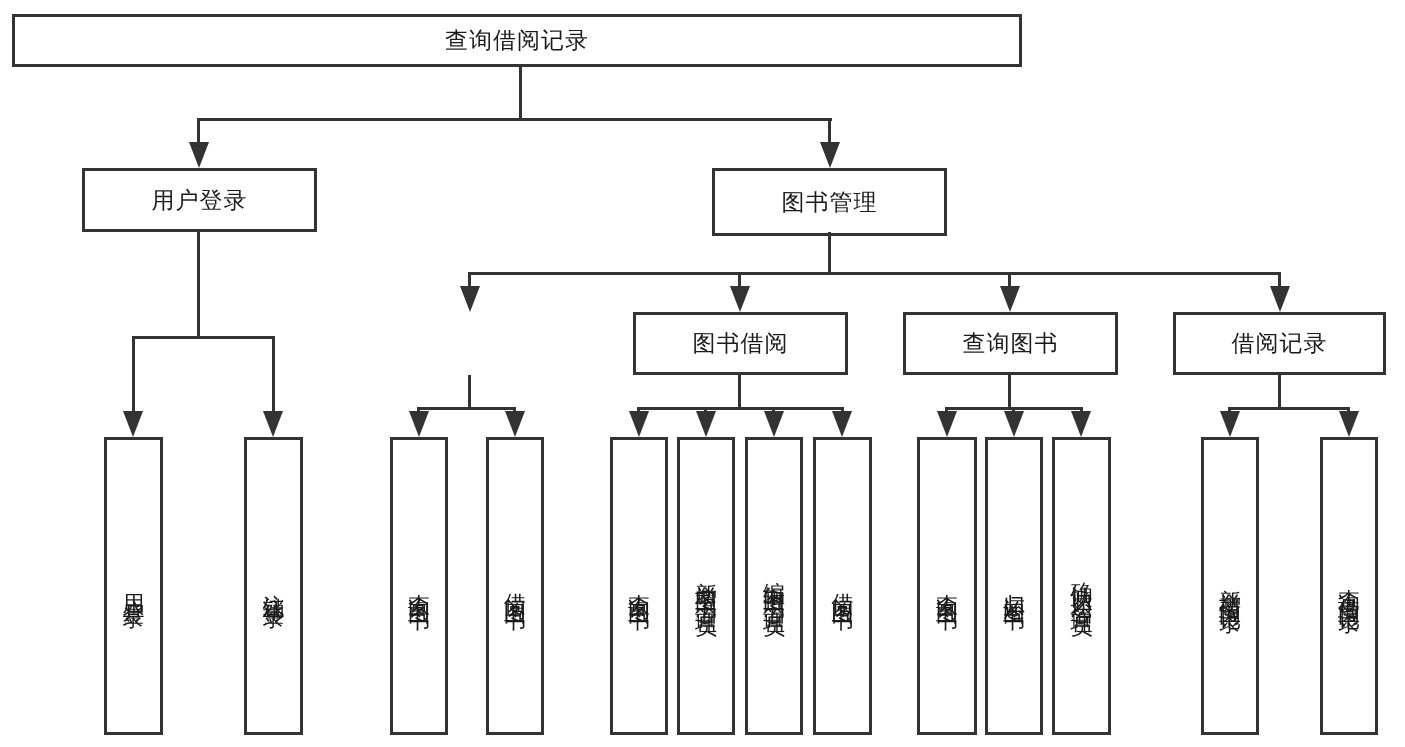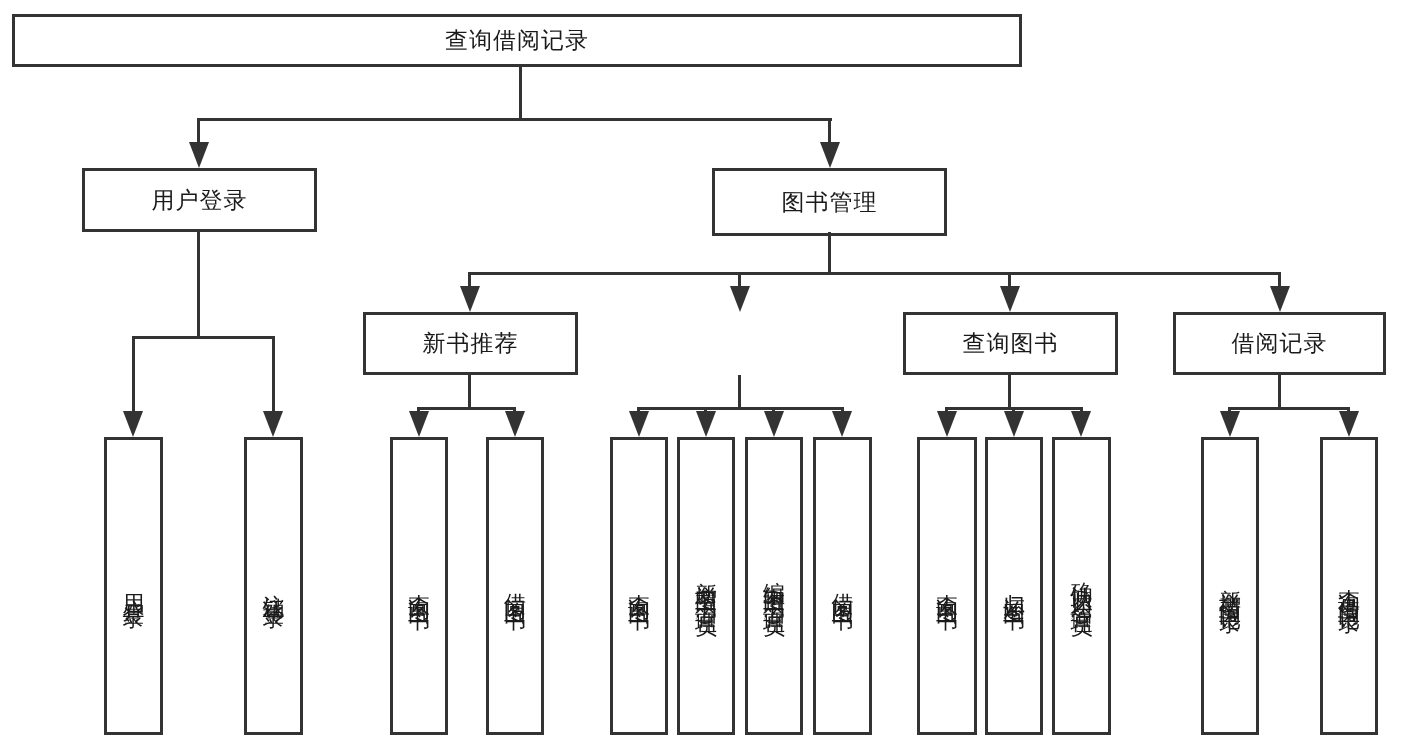--- a/index.html
+++ b/index.html
@@ -71,22 +71,22 @@
   <div class="hline" style="left:468px; top:272px; width:813px;"></div>
   <div class="vline" style="left:468px; top:272px; height:18px;"></div>
   <div class="head" style="left:460px; top:286px;"></div>
   <div class="vline" style="left:738px; top:272px; height:18px;"></div>
   <div class="head" style="left:730px; top:286px;"></div>
   <div class="vline" style="left:1008px; top:272px; height:18px;"></div>
   <div class="head" style="left:1000px; top:286px;"></div>
   <div class="vline" style="left:1278px; top:272px; height:18px;"></div>
   <div class="head" style="left:1270px; top:286px;"></div>
 
-  <div class="hbox" style="left:363px; top:312px; width:215px; height:63px;">
-    <span>新书推荐</span>
+  <div class="hbox" style="left:633px; top:312px; width:215px; height:63px;">
+    <span>图书借阅</span>
   </div>
   <div class="hbox" style="left:903px; top:312px; width:215px; height:63px;">
     <span>查询图书</span>
   </div>
   <div class="hbox" style="left:1173px; top:312px; width:213px; height:63px;">
     <span>借阅记录</span>
   </div>
 
   <div class="vline" style="left:468px; top:375px; height:35px;"></div>
   <div class="hline" style="left:417px; top:407px; width:99px;"></div>

